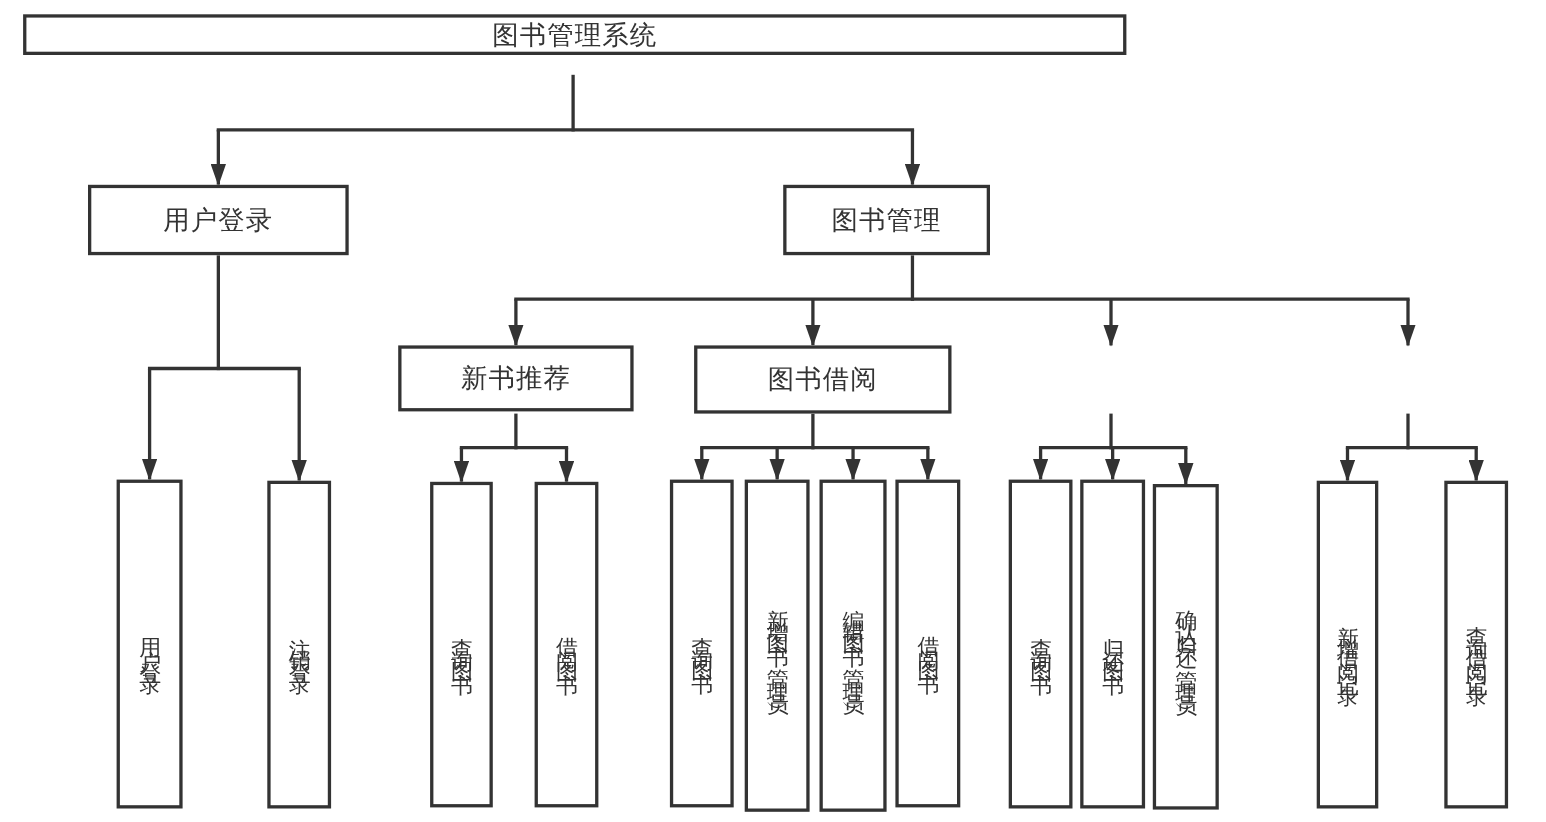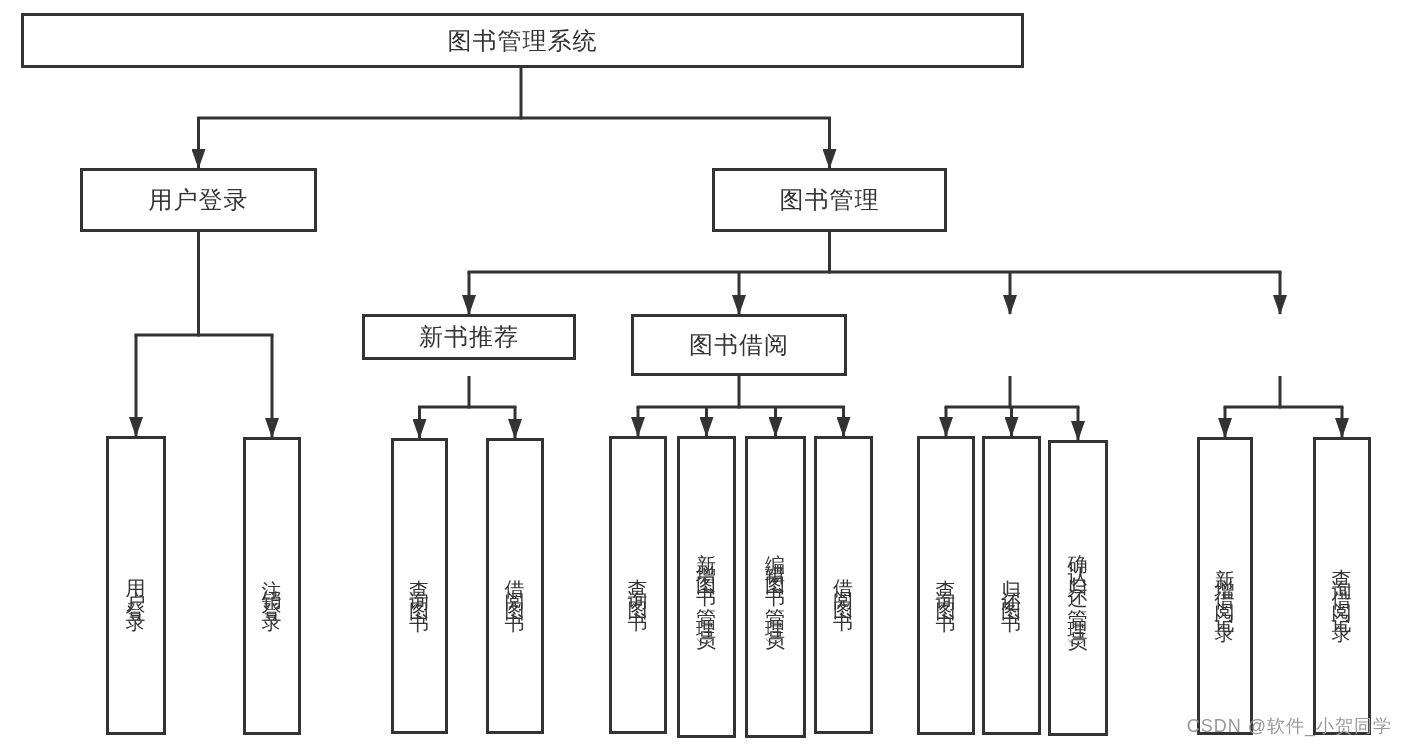--- a/index.html
+++ b/index.html
@@ -70,35 +70,35 @@
       <line x1="1011.5" y1="407" x2="1011.5" y2="436" marker-end="url(#ah)"></line>
       <line x1="1078" y1="407" x2="1078" y2="440" marker-end="url(#ah)"></line>
 
       <line x1="1280" y1="376" x2="1280" y2="408.5"></line>
       <line x1="1223.5" y1="407" x2="1343.5" y2="407"></line>
       <line x1="1225" y1="407" x2="1225" y2="437" marker-end="url(#ah)"></line>
       <line x1="1342" y1="407" x2="1342" y2="437" marker-end="url(#ah)"></line>
     </g>
   </svg>
 
-  <div class="box hbox" style="left:21px;top:13px;width:1003px;height:55px">
+  <div class="box hbox" style="left:21px;top:13px;width:1003px;height:37px">
     <span>图书管理系统</span>
   </div>
 
   <div class="box hbox" style="left:80px;top:168px;width:237px;height:64px">
     <span>用户登录</span>
   </div>
-  <div class="box hbox" style="left:712px;top:168px;width:235px;height:64px">
+  <div class="box hbox" style="left:712px;top:168px;width:188px;height:64px">
     <span>图书管理</span>
   </div>
 
-  <div class="box hbox" style="left:362px;top:314px;width:214px;height:46px">
+  <div class="box hbox" style="left:362px;top:314px;width:214px;height:60px">
     <span>新书推荐</span>
   </div>
-  <div class="box hbox" style="left:631px;top:314px;width:216px;height:62px">
+  <div class="box hbox" style="left:631px;top:314px;width:234px;height:62px">
     <span>图书借阅</span>
   </div>
 
   <div class="box vbox" style="left:106px;top:436px;width:60px;height:299px">
     <span>用户登录</span>
   </div>
   <div class="box vbox" style="left:243px;top:437px;width:58px;height:298px">
     <span>注销登录</span>
   </div>
 
@@ -132,15 +132,14 @@
     <span>确认归还（管理员）</span>
   </div>
 
   <div class="box vbox" style="left:1197px;top:437px;width:56px;height:298px">
     <span>新增借阅记录</span>
   </div>
   <div class="box vbox" style="left:1313px;top:437px;width:58px;height:298px">
     <span>查询借阅记录</span>
   </div>
 
-  <div class="watermark">CSDN @软件_小贺同学</div>
 
 </div>
 
 </body></html>

